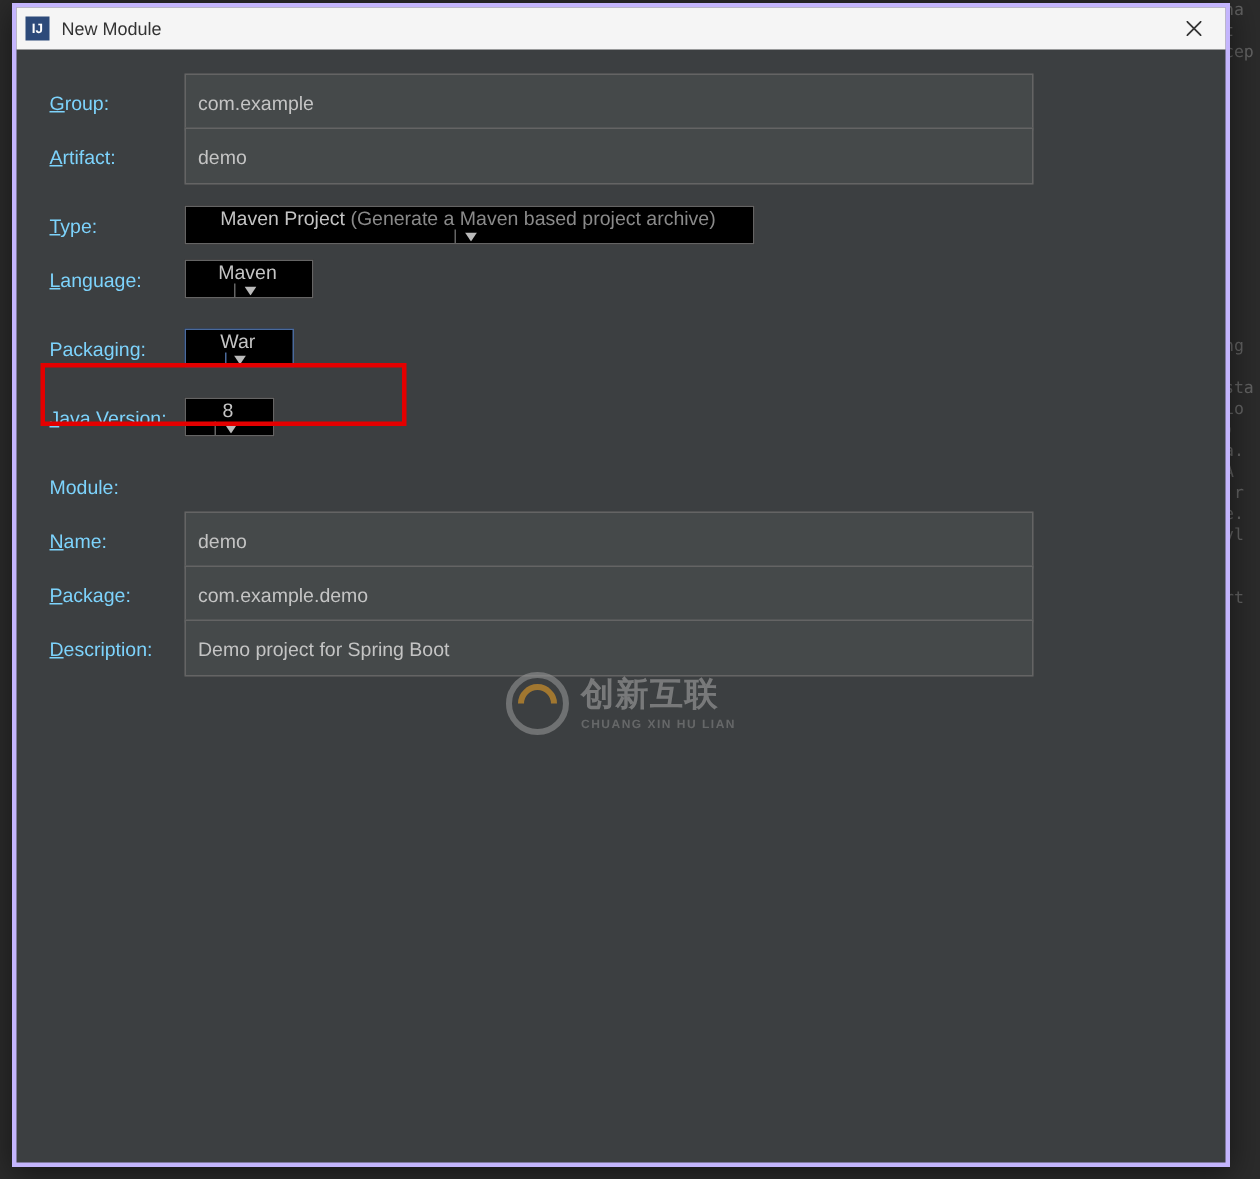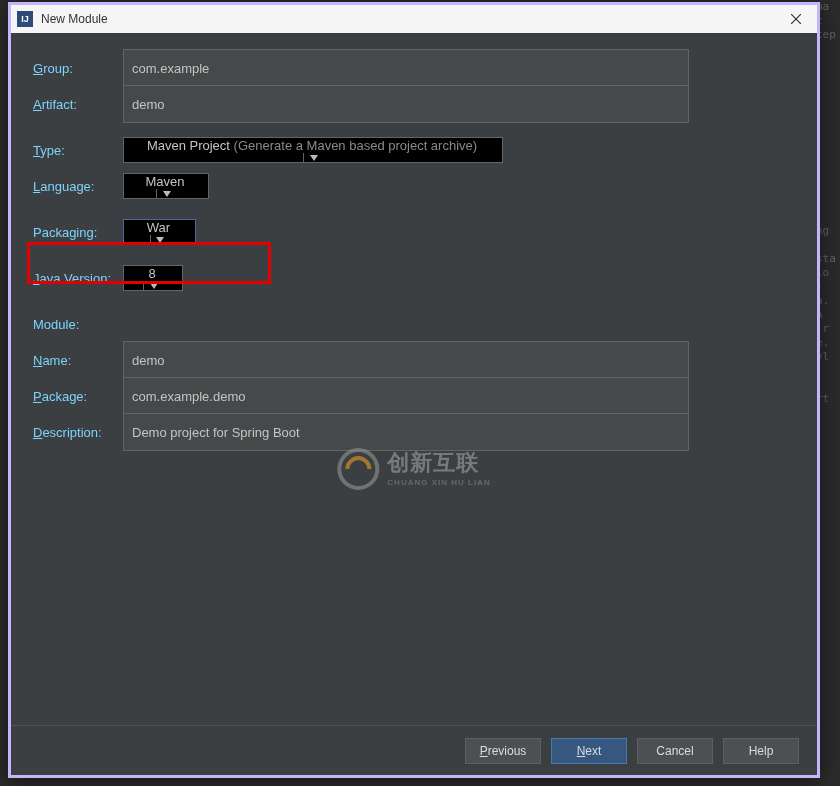--- a/index.html
+++ b/index.html
@@ -199,24 +199,14 @@
 
     <div class="watermark">
       <div class="wm-icon"></div>
       <div>
         <div class="wm-text-main">创新互联</div>
         <div class="wm-text-sub">CHUANG XIN HU LIAN</div>
       </div>
     </div>
   </div>
 
-  <div class="footer">
-    <div class="btn">
-        <span><span class="u">P</span>revious</span>
-      </div>
-    <div class="btn primary">
-        <span><span class="u">N</span>ext</span>
-      </div>
-    <div class="btn">Cancel</div>
-    <div class="btn">Help</div>
-  </div>
 
 </div>
 
 </body></html>

